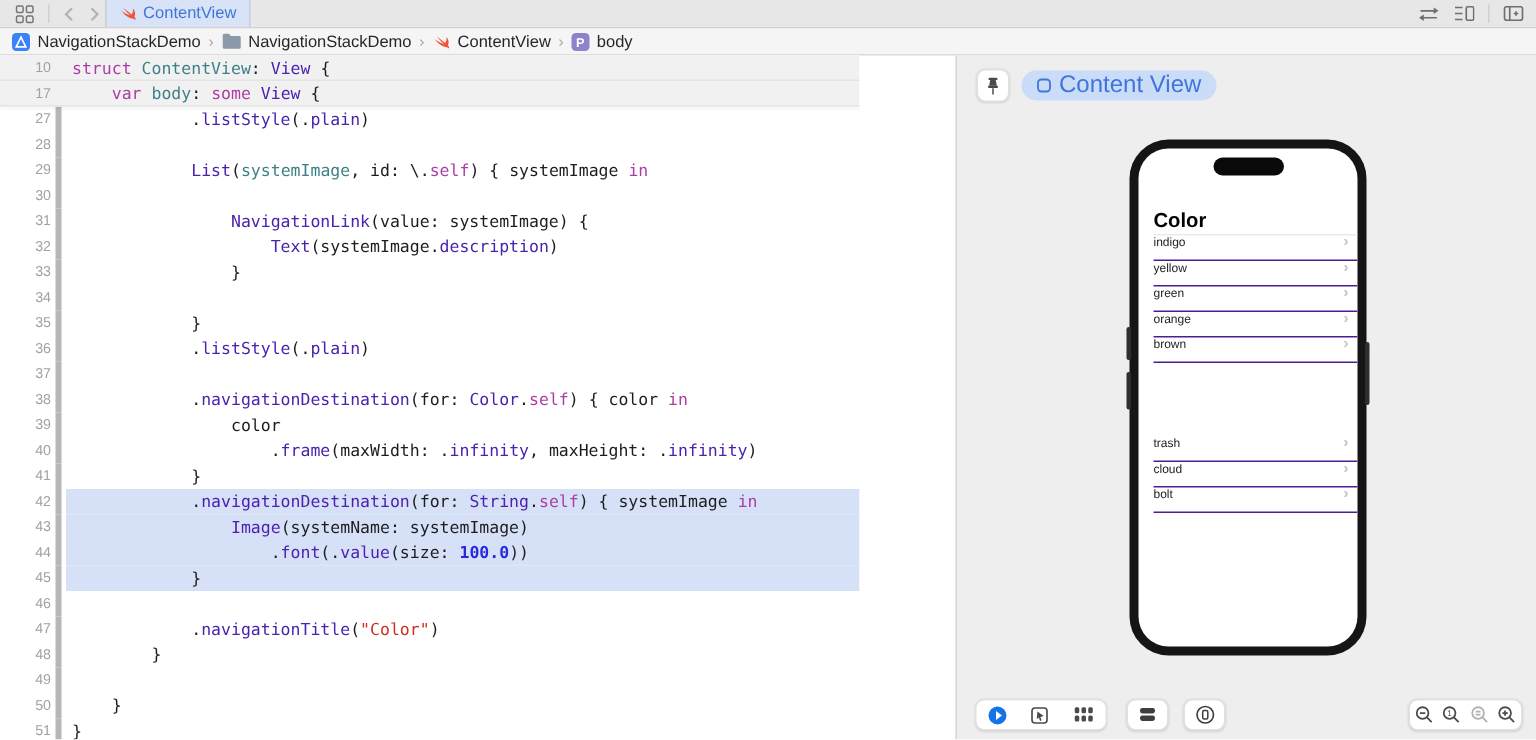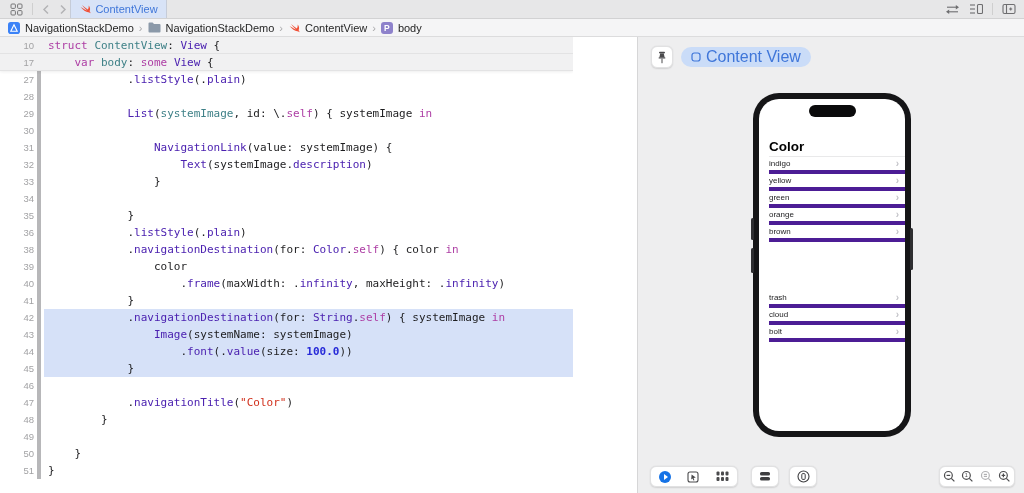--- a/index.html
+++ b/index.html
@@ -55,22 +55,22 @@
   
   .phone { position:absolute; left:115px; top:56px; width:158px; height:344px;
     background:#151517; border-radius:26px; padding:6px; }
   .side-btn { position:absolute; background:#2e2e31; border-radius:2px; }
   .screen { position:relative; width:146px; height:332px; background:#fff; border-radius:20px; overflow:hidden; }
   .island { position:absolute; left:50px; top:6px; width:47px; height:12px; background:#0a0a0b; border-radius:6.5px; }
   .nav-title { position:absolute; left:10px; top:40px; font-size:13.5px; font-weight:bold; color:#000; }
   .title-sep { position:absolute; left:10px; right:0; top:57px; height:1px; background:#E9E9EA; }
   .plist { position:absolute; left:0; right:0; }
   .plist-1 { top:58px; } .plist-2 { top:192px; }
-  .prow { height:17px; margin-left:10px; padding-right:6px; border-bottom:4px solid #4c1d95;
-    display:flex; align-items:center; font-size:8px; color:#1c1c1e; }
+  .prow { height:17px; margin-left:10px; padding-right:6px; border-bottom:1px solid #4c1d95;
+    display:flex; font-size:8px; color:#1c1c1e; }
   .prow .chev { margin-left:auto; color:#C3C3C8; font-size:10px; font-weight:bold; line-height:1; }
 
   
   .grp-modes { position:absolute; left:12px; top:429px; width:88px; height:21px; }
   .btn-devset { position:absolute; left:113px; top:429px; width:28px; height:21px; }
   .btn-devbez { position:absolute; left:151px; top:429px; width:28px; height:21px; }
   .grp-zoom { position:absolute; right:9px; top:429px; width:76px; height:21px; }
   .play { width:12px; height:12px; border-radius:50%; background:var(--play,#1673E6);
     display:flex; align-items:center; justify-content:center; }
   .play:before { content:""; display:block; margin-left:1px;
@@ -232,20 +232,25 @@
         <span class="lnum">35</span>
         <span class="chbar"></span>
         <pre class="ctext"><span class="tk-p">            }</span></pre>
       </div>
       <div class="crow">
         <span class="lnum">36</span>
         <span class="chbar"></span>
         <pre class="ctext"><span class="tk-p">            .</span><span class="tk-t">listStyle</span><span class="tk-p">(.</span><span class="tk-t">plain</span><span class="tk-p">)</span></pre>
       </div>
       <div class="crow">
+        <span class="lnum">37</span>
+        <span class="chbar"></span>
+        <pre class="ctext"></pre>
+      </div>
+      <div class="crow">
         <span class="lnum">38</span>
         <span class="chbar"></span>
         <pre class="ctext"><span class="tk-p">            .</span><span class="tk-t">navigationDestination</span><span class="tk-p">(for: </span><span class="tk-t">Color</span><span class="tk-p">.</span><span class="tk-k">self</span><span class="tk-p">) { color </span><span class="tk-k">in</span></pre>
       </div>
       <div class="crow">
         <span class="lnum">39</span>
         <span class="chbar"></span>
         <pre class="ctext"><span class="tk-p">                color</span></pre>
       </div>
       <div class="crow">

